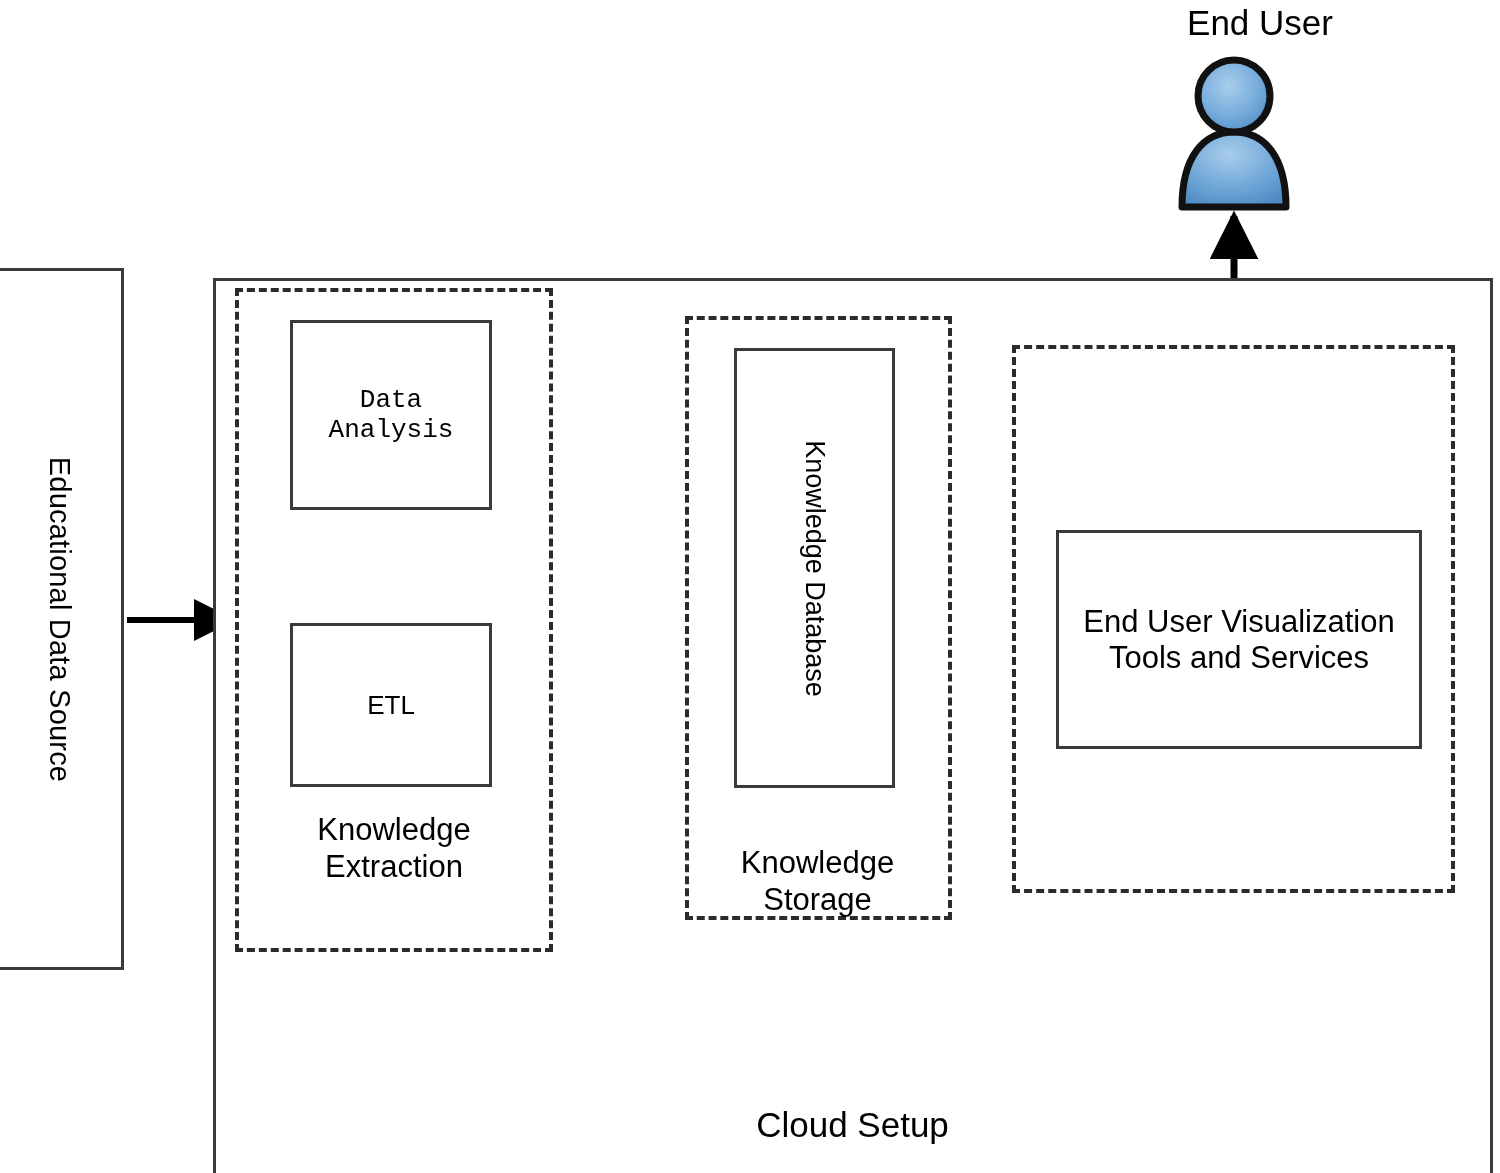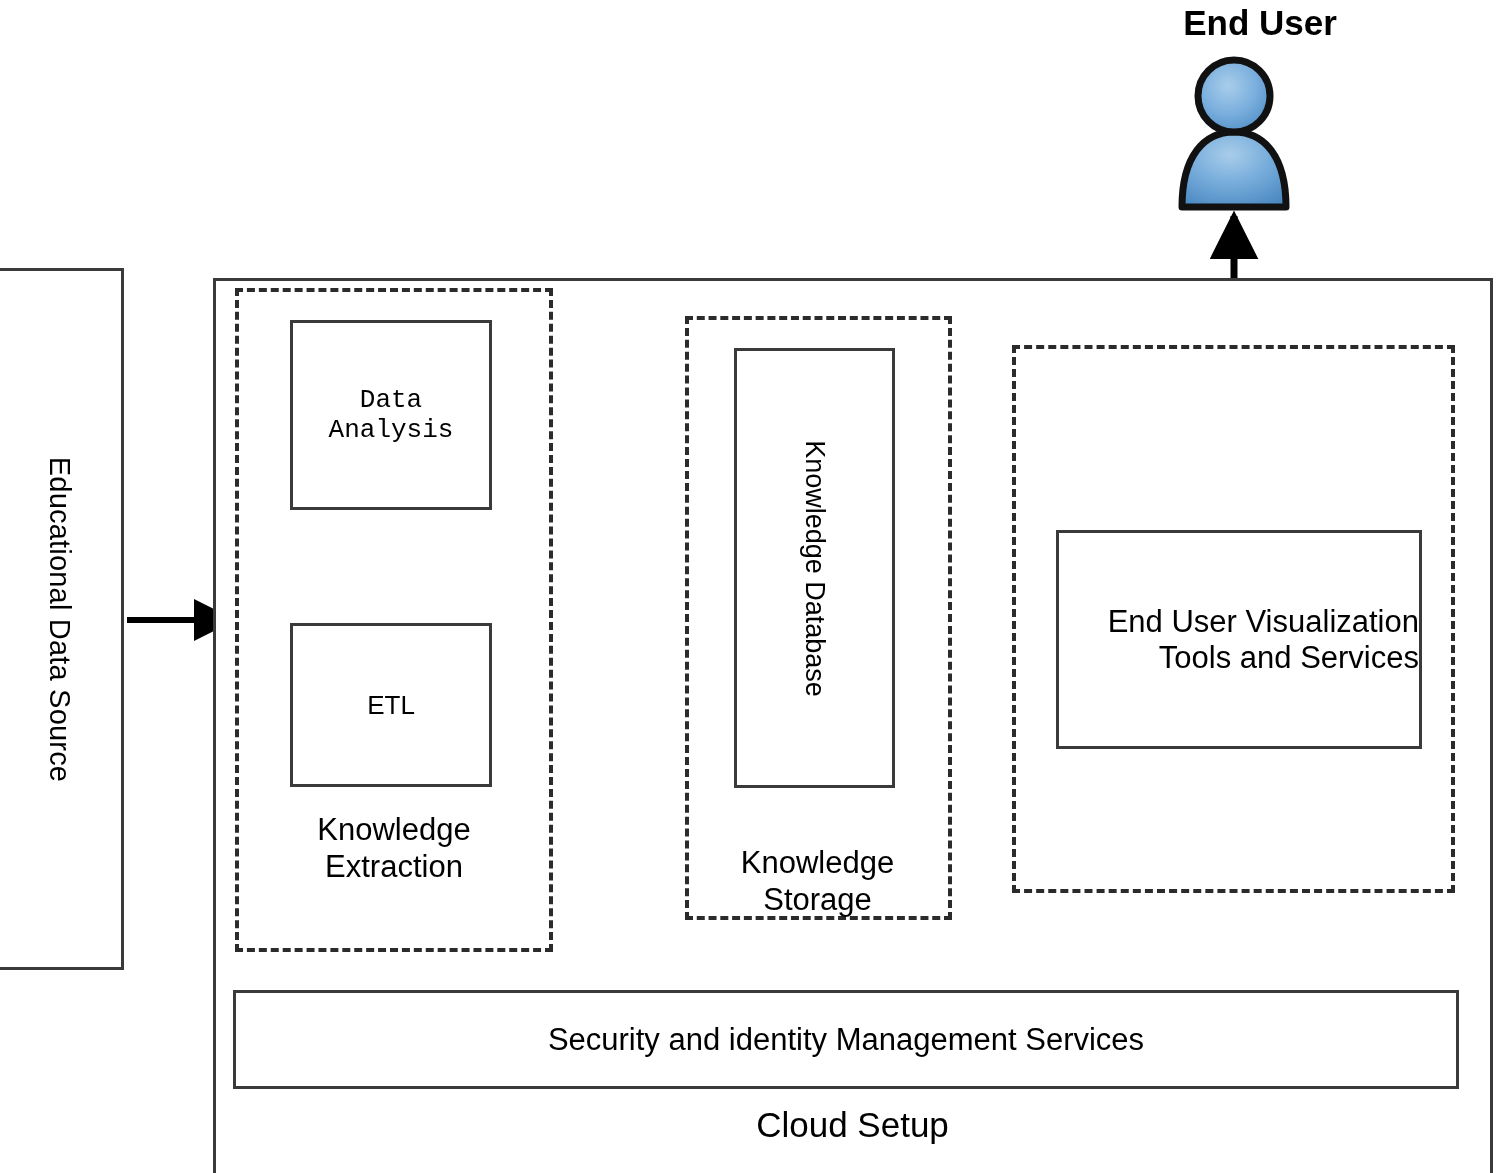--- a/index.html
+++ b/index.html
@@ -134,40 +134,38 @@
     left: 1012px;
     top: 345px;
     width: 443px;
     height: 548px;
   }
   #euv-box {
     left: 1056px;
     top: 530px;
     width: 366px;
     height: 219px;
-    text-align: right;
   }
   #euv-text { font-size: 31px; }
 
   
   #sec-box {
     left: 233px;
     top: 990px;
     width: 1226px;
     height: 99px;
   }
   #sec-text { font-size: 31px; }
 
   
   #enduser-label {
     left: 1110px;
     top: 2px;
     width: 300px;
     font-size: 35px;
-    font-weight: bold;
   }
   #avatar {
     position: absolute;
     left: 1170px;
     top: 52px;
     width: 128px;
     height: 160px;
   }
 
   
@@ -253,19 +251,16 @@
 Storage</div>
 
   <div class="dashed" id="euv-dashed"></div>
 
   <div class="box" id="euv-box">
     <span id="euv-text">End User
 Visualization Tools
 and Services</span>
   </div>
 
-  <div class="box" id="sec-box">
-    <span id="sec-text">Security and identity Management Services</span>
-  </div>
 
   <div class="lbl" id="cloud-label">Cloud Setup</div>
 
 </div>
 
 </body></html>

